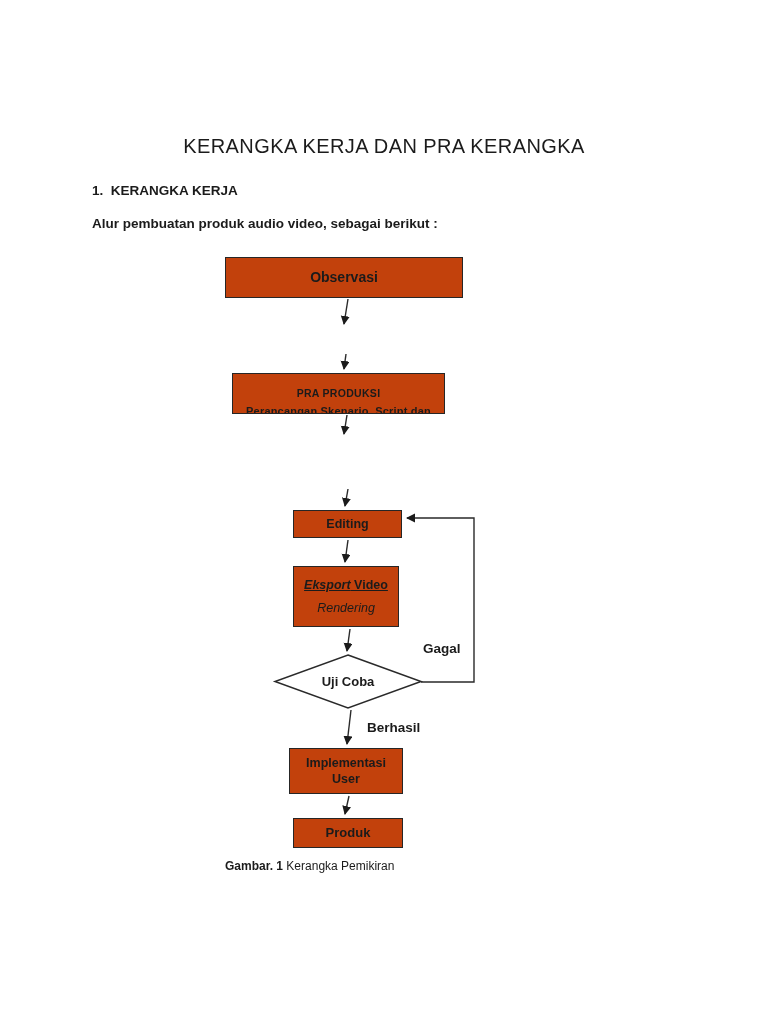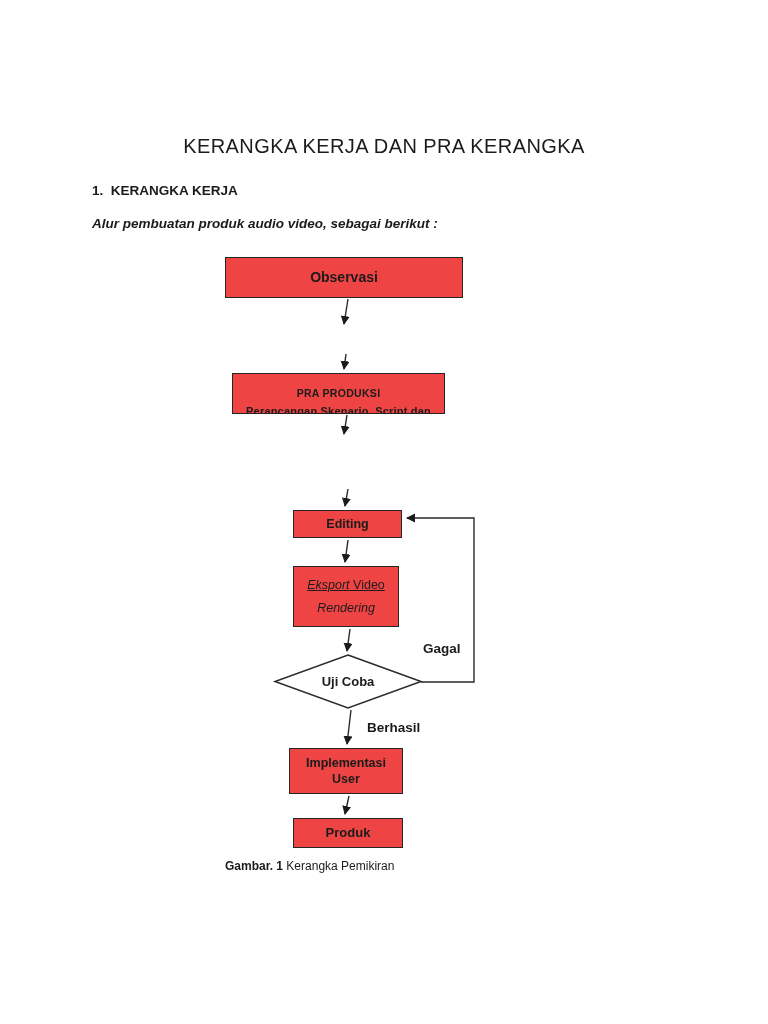--- a/index.html
+++ b/index.html
@@ -7,40 +7,40 @@
   .page {
     position:relative; width:768px; height:1024px; background:#ffffff;
     font-family:"Liberation Sans","DejaVu Sans",sans-serif; color:#1b1b1b;
   }
   .doc-title { position:absolute; top:90px; left:0; width:100%; text-align:center;
     font-size:19px; font-weight:bold; letter-spacing:0.6px; }
   .doc-subtitle { position:absolute; top:135px; left:0; width:100%; text-align:center;
     font-size:20px; letter-spacing:0.4px; }
   .section-heading { position:absolute; top:183px; left:92px;
     font-size:13.5px; font-weight:bold; white-space:pre-wrap; }
-  .intro { position:absolute; top:216px; left:92px; font-size:13.5px; font-weight:bold;font-style:italic; }
+  .intro { position:absolute; top:216px; left:92px; font-size:13.5px; font-weight:bold; }
 
   svg.connectors { position:absolute; left:0; top:0; width:768px; height:1024px; }
 
-  .box { position:absolute; background:#ef4444; border:1.5px solid #262626;
+  .box { position:absolute; background:#c2410c; border:1.5px solid #262626;
     display:flex; align-items:center; justify-content:center; text-align:center;
     line-height:1.15; }
   .b-observasi   { left:225px; top:257px; width:238px; height:41px; font-size:14px; font-weight:bold; }
   .b-pengumpulan { left:260px; top:328px; width:169px; height:25px; font-size:11px; font-weight:bold; }
   .b-pra         { left:232px; top:373px; width:213px; height:41px; font-size:10.5px; font-weight:bold;
                    letter-spacing:0.3px; overflow:hidden; }
   .pra-clip  { position:absolute; left:0; right:0; bottom:0; height:9px; overflow:hidden; }
   .pra-clip span { display:block; line-height:14px; font-size:11px; font-weight:bold;
                    text-align:center; letter-spacing:0.2px; }
   .b-proses  { left:232px; top:438px; width:223px; height:50px; flex-direction:column; gap:5px; }
   .proses-title { font-size:13.5px; font-weight:bold; text-decoration:underline; }
   .proses-sub   { font-size:12.5px; }
   .b-editing { left:293px; top:510px; width:109px; height:28px; font-size:12.5px; font-weight:bold; }
   .b-eksport { left:293px; top:566px; width:106px; height:61px; flex-direction:column; gap:8px; }
-  .eksport-title { font-size:12.5px; font-weight:normal; text-decoration:underline; }
+  .eksport-title { font-size:12.5px; font-weight:bold; text-decoration:underline; }
   .eksport-title .it { font-style:italic; }
   .eksport-sub { font-size:12.5px; font-style:italic; }
   .b-implementasi { left:289px; top:748px; width:114px; height:46px;
                     font-size:12.5px; font-weight:bold; flex-direction:column; line-height:16px; }
   .b-produk  { left:293px; top:818px; width:110px; height:30px; font-size:13px; font-weight:bold; }
 
   .diamond-label { position:absolute; left:275px; top:655px; width:146px; height:53px;
     display:flex; align-items:center; justify-content:center;
     font-size:13px; font-weight:bold; }
   .edge-gagal    { position:absolute; left:423px; top:641px; font-size:13.5px; font-weight:bold; }

